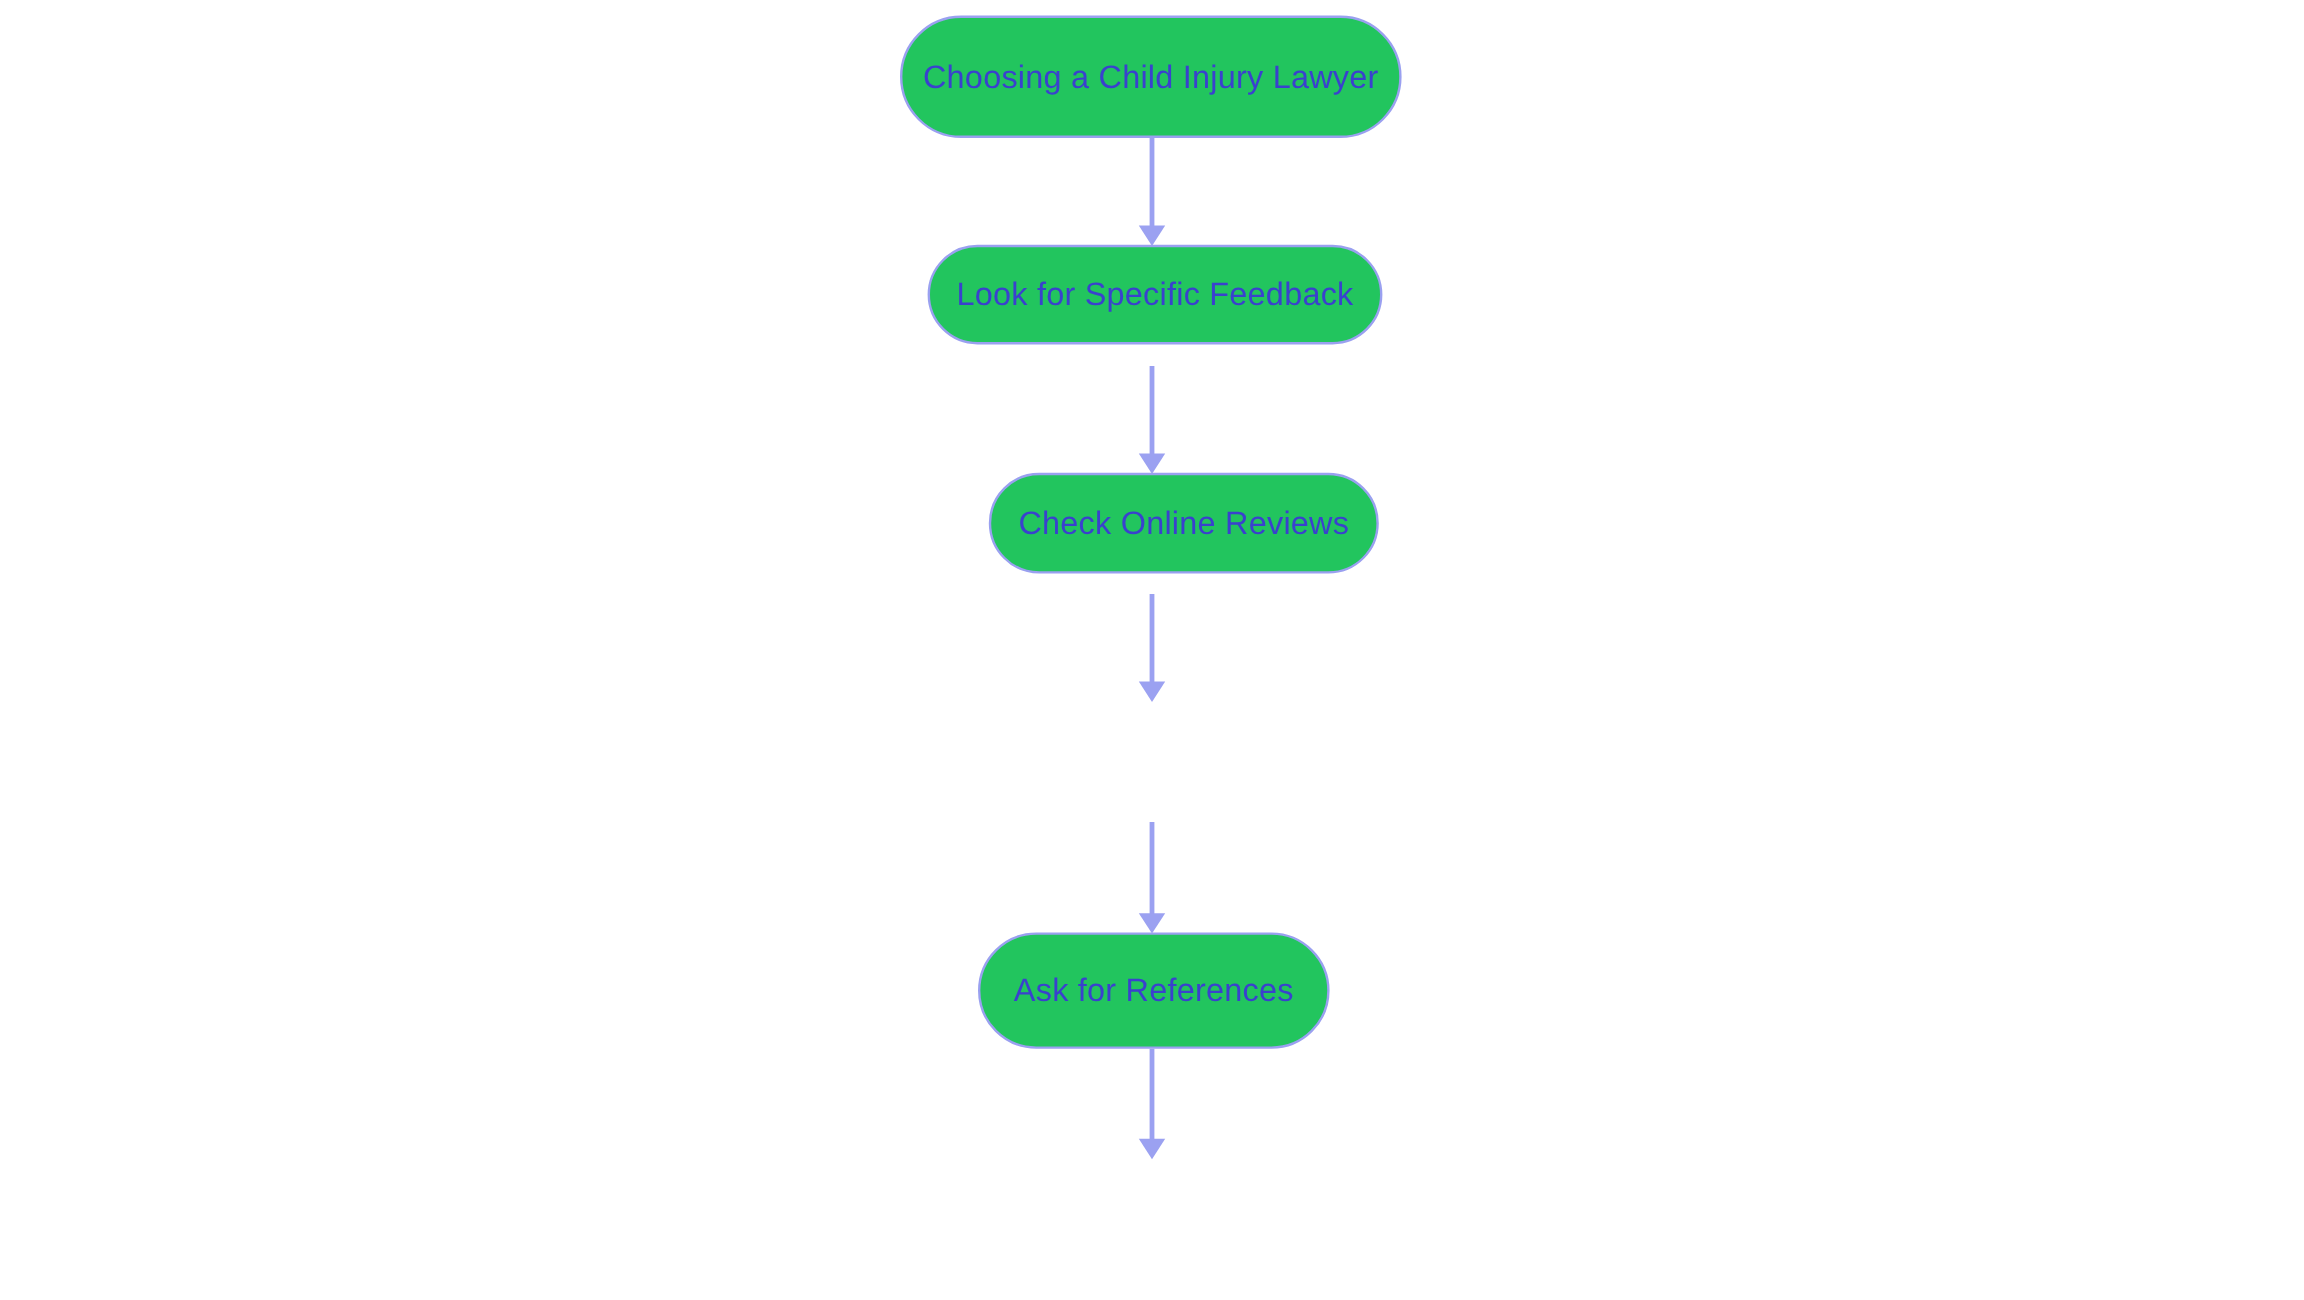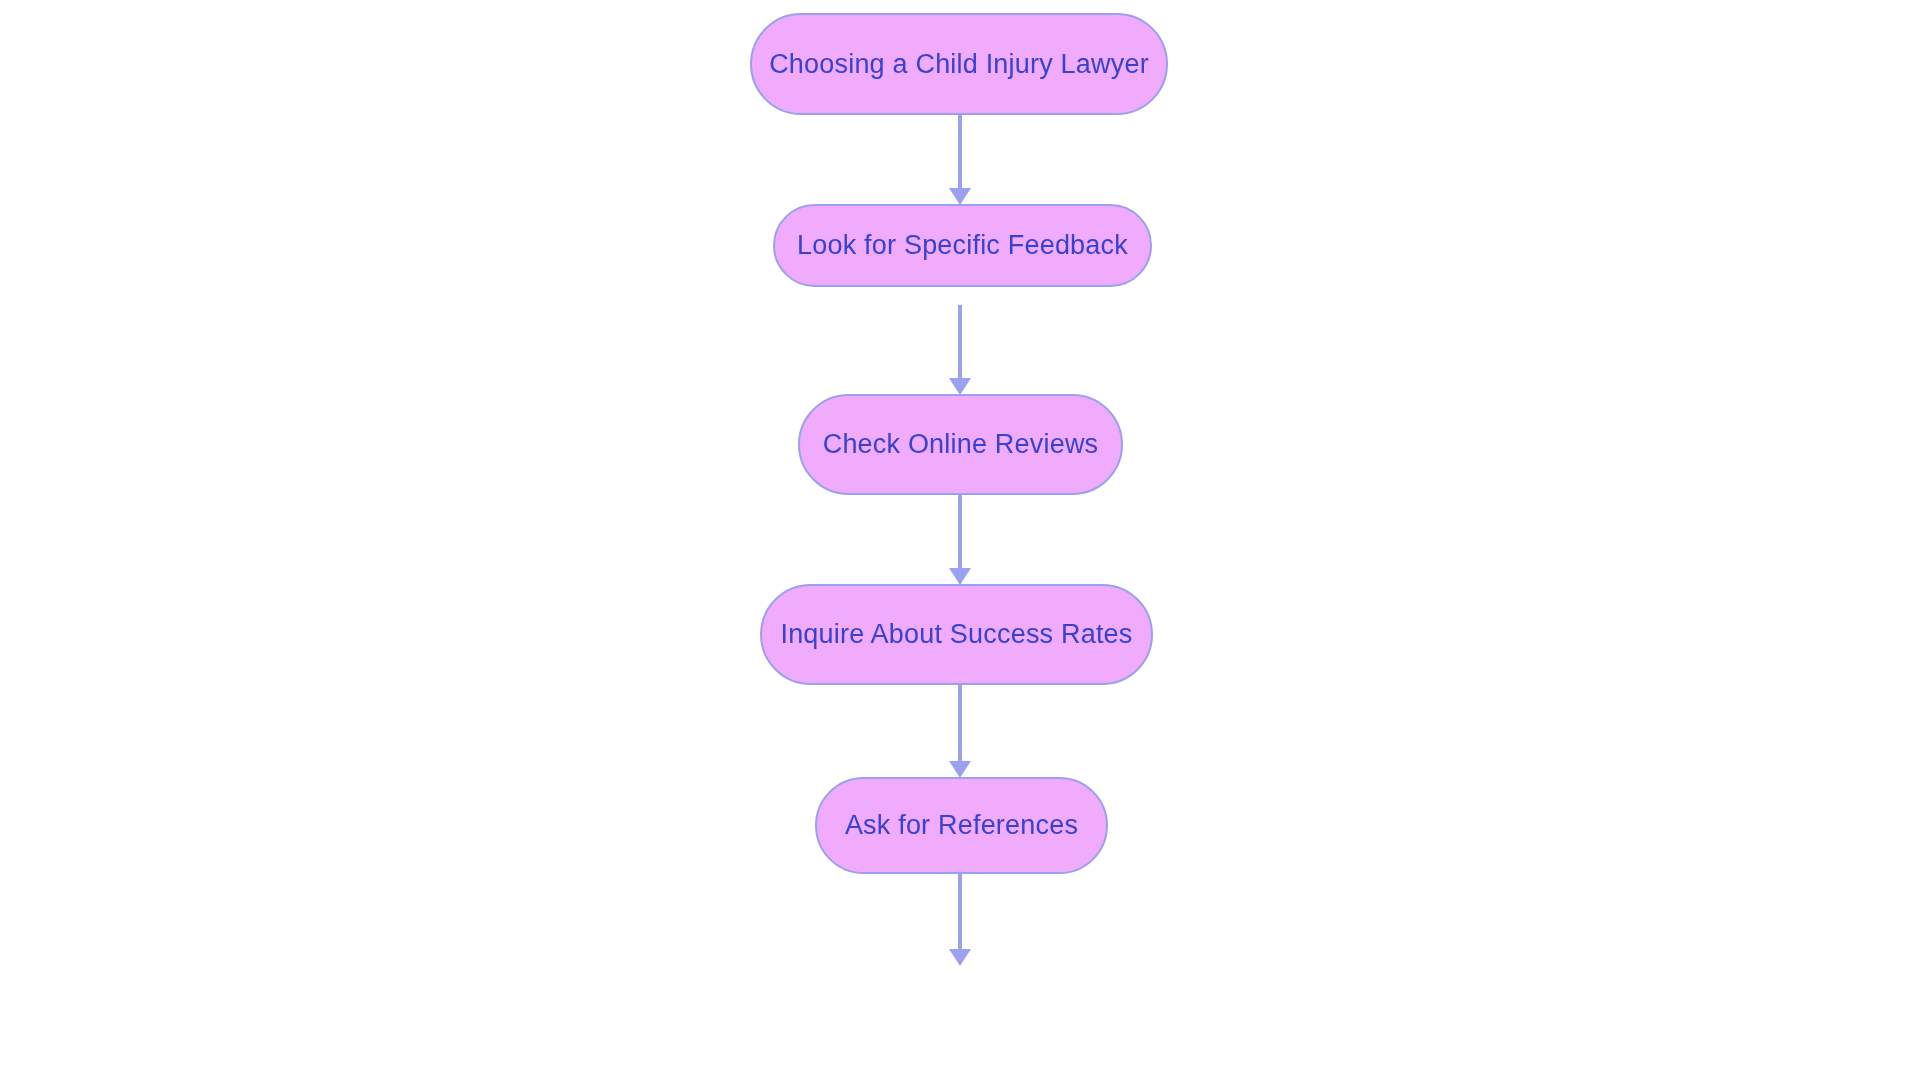--- a/index.html
+++ b/index.html
@@ -12,38 +12,38 @@
     position: relative;
     width: 1920px;
     height: 1083px;
     background: #ffffff;
     overflow: hidden;
   }
   
   .node {
     position: absolute;
     box-sizing: border-box;
-    background: #f0abfc;
+    background: #22c55e;
     border: 2px solid #9aa0f0;
     border-radius: 52px;
     display: flex;
     align-items: center;
     justify-content: center;
   }
   .node-label {
     color: #3a41ce;
     font-size: 27px;
     letter-spacing: 0.2px;
     white-space: nowrap;
     text-align: center;
   }
   
   .node-1 { left: 750px; top: 13px;  width: 418px; height: 102px; }
   .node-2 { left: 773px; top: 204px; width: 379px; height: 83px; }
-  .node-3 { left: 798px; top: 394px; width: 325px; height: 101px; }
+  .node-3 { left: 824px; top: 394px; width: 325px; height: 84px; }
   .node-4 { left: 760px; top: 584px; width: 393px; height: 101px; }
   .node-5 { left: 815px; top: 777px; width: 293px; height: 97px; align-items: center;  }
   .node-6 { left: 748px; top: 965px; width: 424px; height: 98px;  }
 
   
   .arrow {
     position: absolute;
     left: 949px;
     width: 22px;
   }
@@ -97,23 +97,20 @@
 
   <div class="node node-3">
     <span class="node-label">Check Online Reviews</span>
   </div>
 
   <div class="arrow arrow-3">
     <div class="arrow-line"></div>
     <div class="arrow-head"></div>
   </div>
 
-  <div class="node node-4">
-    <span class="node-label">Inquire About Success Rates</span>
-  </div>
 
   <div class="arrow arrow-4">
     <div class="arrow-line"></div>
     <div class="arrow-head"></div>
   </div>
 
   <div class="node node-5">
     <span class="node-label">Ask for References</span>
   </div>
 

